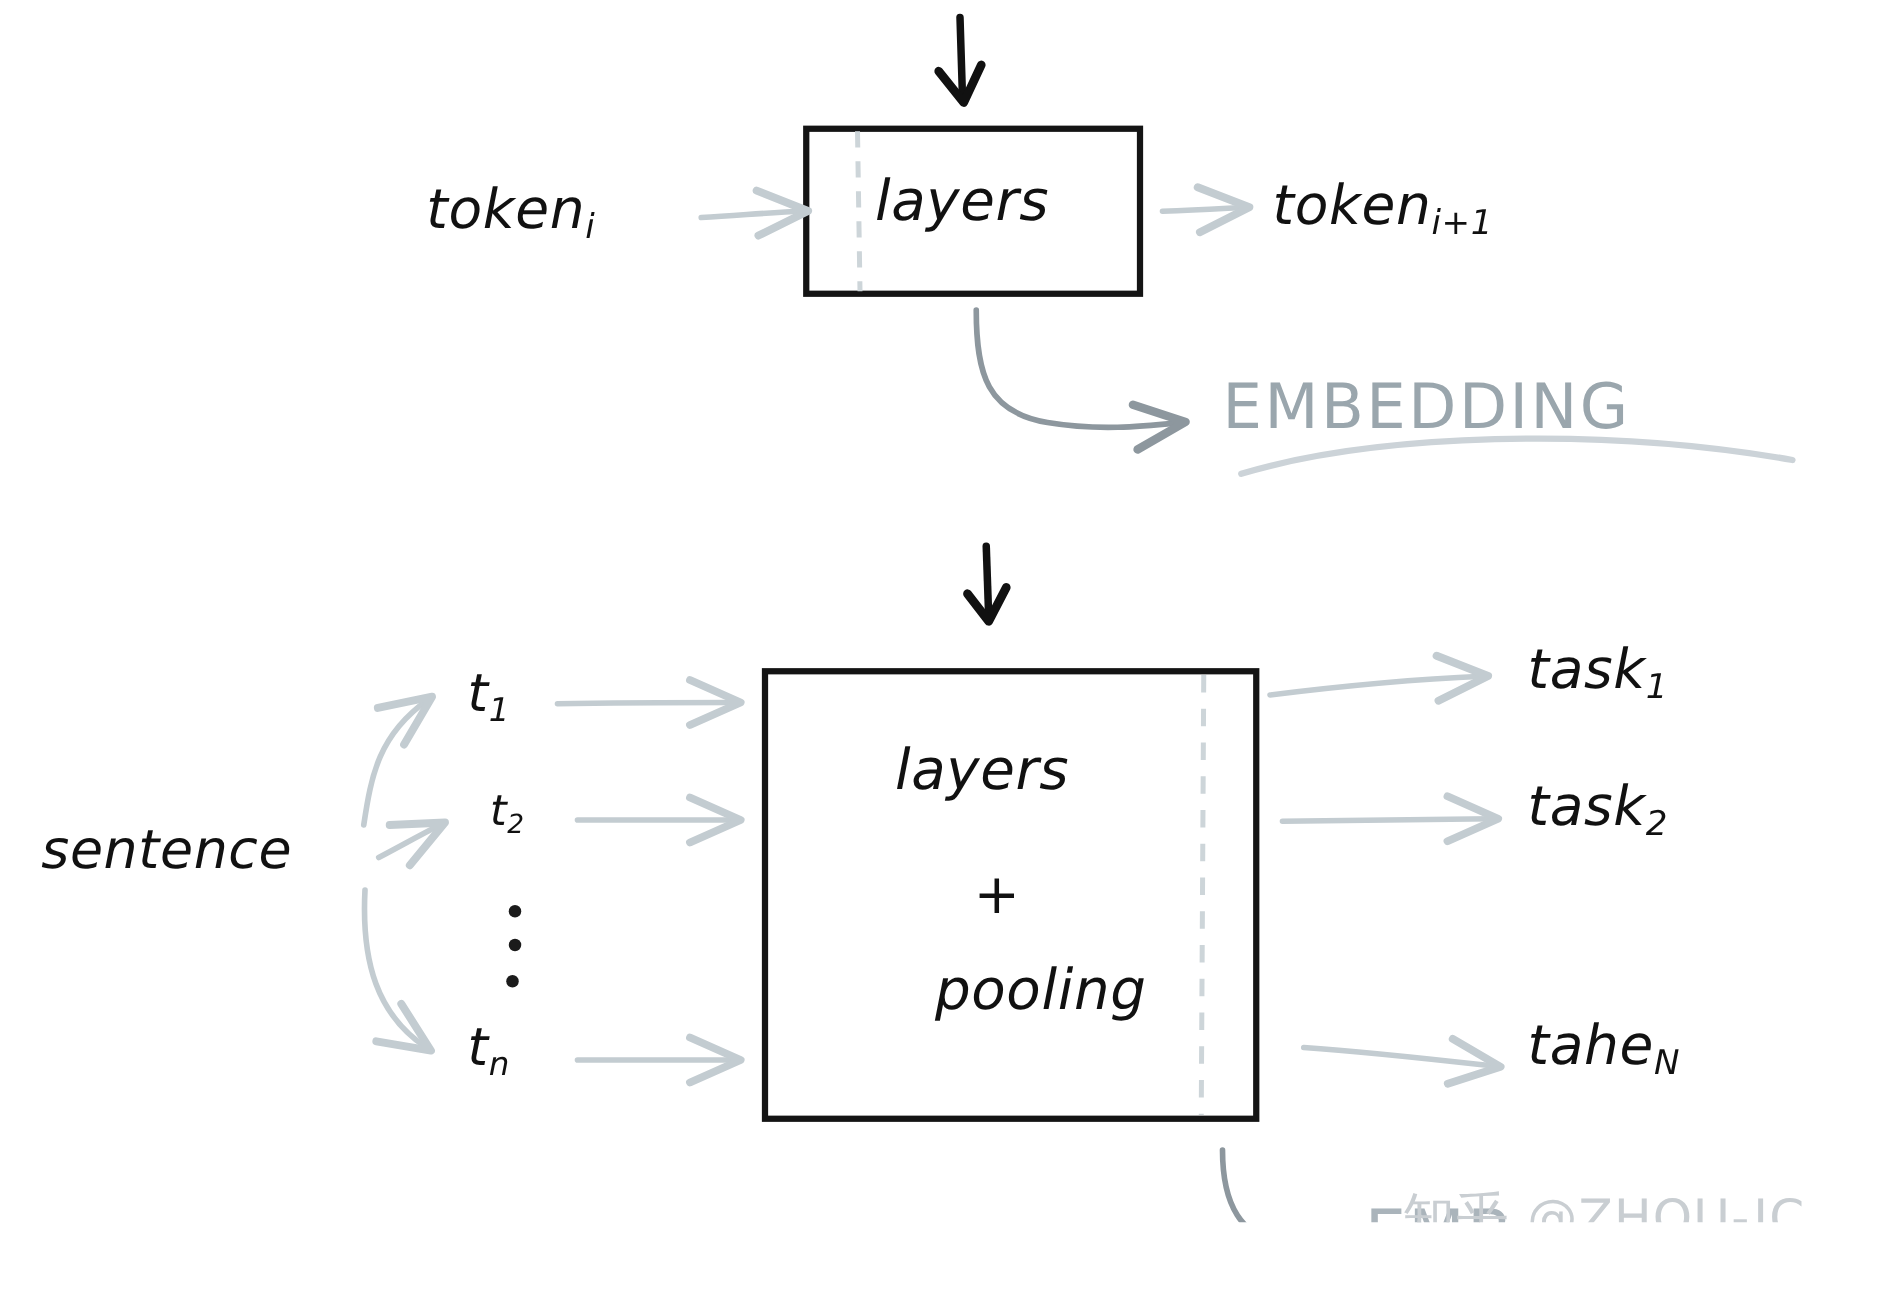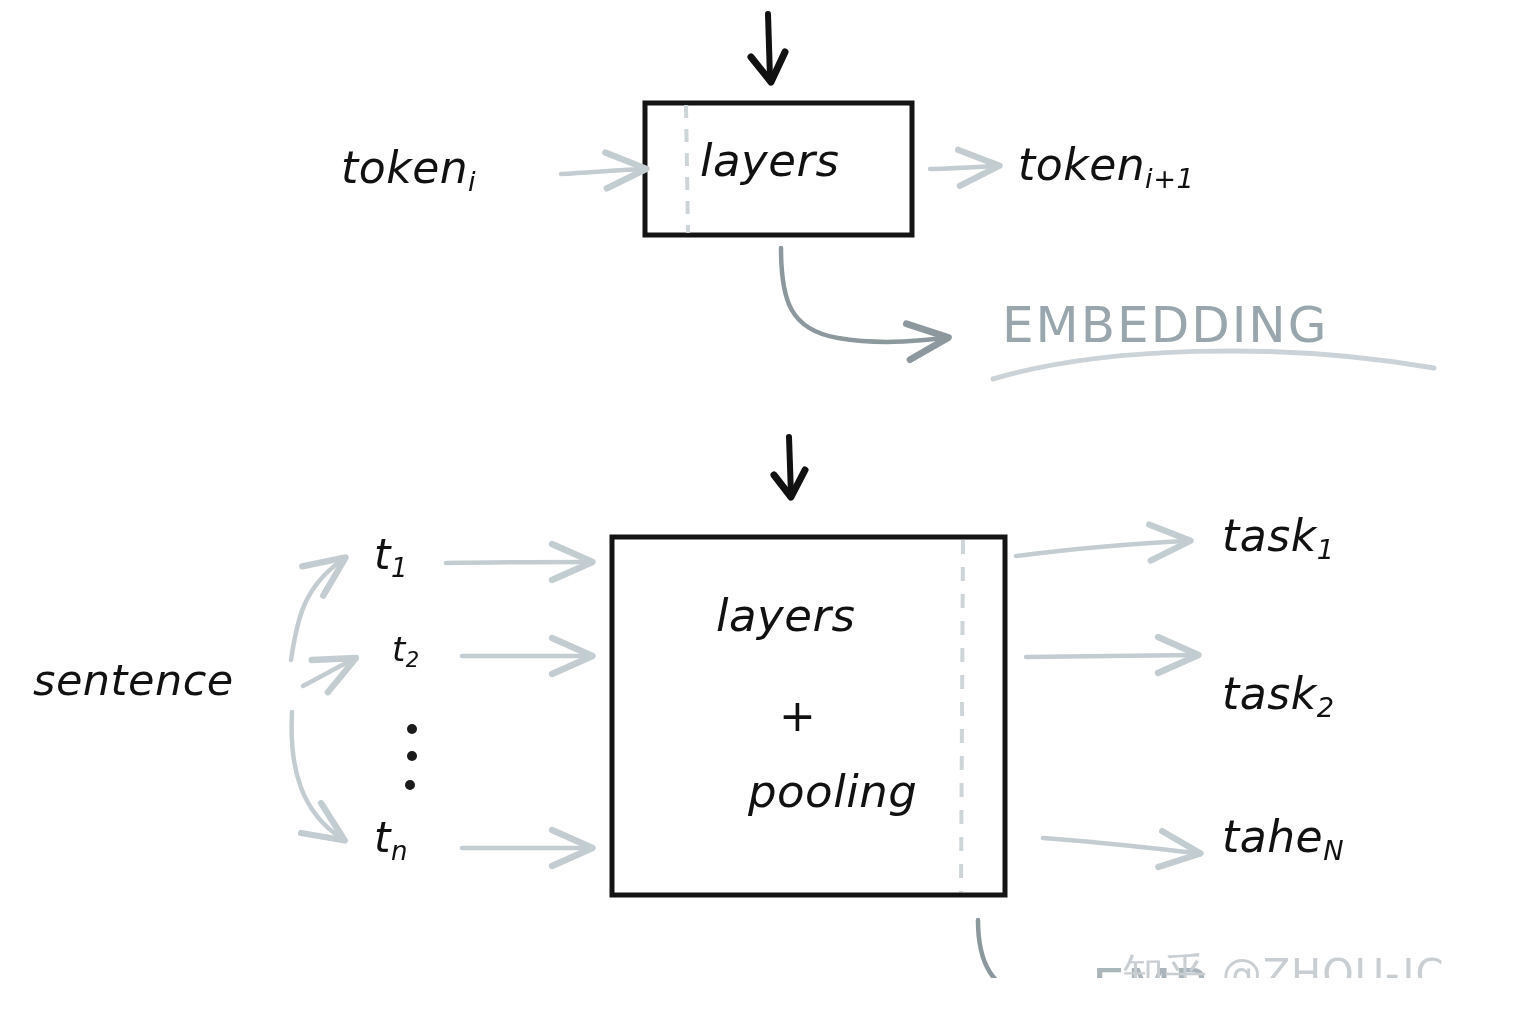--- a/index.html
+++ b/index.html
@@ -39,36 +39,35 @@
     font-style: italic;
     font-family: "DejaVu Sans", sans-serif;
   }
   .sub {
     font-size: 0.62em;
     vertical-align: -0.30em;
     letter-spacing: 0.5px;
   }
   .gray {
     color: #9aa6ad;
-    margin-left: 24px;
   }
   
   #token-i-label      { left: 341px; top: 146px;  font-size: 44px; }
   #token-i1-label     { left: 1018px; top: 143px; font-size: 44px; }
   #layers-top-label   { left: 700px; top: 138px;  font-size: 45px; }
   #embedding-label    { left: 978px; top: 300px;  font-size: 50px; letter-spacing: 2px; }
   #sentence-label     { left: 33px;  top: 659px;  font-size: 43px; }
   #t1-label           { left: 374px; top: 534px;  font-size: 42px; }
   #t2-label           { left: 392px; top: 632px;  font-size: 34px; }
   #tn-label           { left: 374px; top: 817px;  font-size: 42px; text-align: right; }
   #layers-bottom-label{ left: 716px; top: 593px;  font-size: 45px; }
   #plus-label         { left: 779px; top: 694px;  font-size: 44px; }
   #pooling-label      { left: 748px; top: 737px;  font-size: 45px; margin-top: 32px; }
   #task1-label        { left: 1222px; top: 514px; font-size: 44px; text-align: center; }
-  #task2-label        { left: 1222px; top: 624px; font-size: 44px; margin-top: 48px; }
+  #task2-label        { left: 1222px; top: 624px; font-size: 44px; }
   #taskn-label        { left: 1222px; top: 815px; font-size: 44px; }
   #emb-label          { left: 1092px; top: 962px; font-size: 52px; color:#aab4bb; letter-spacing:2px;}
   
   #watermark {
     position: absolute;
     left: 1122px;
     top: 946px;
     font-size: 40px;
     color: #c9ced2;
     letter-spacing: 1px;

